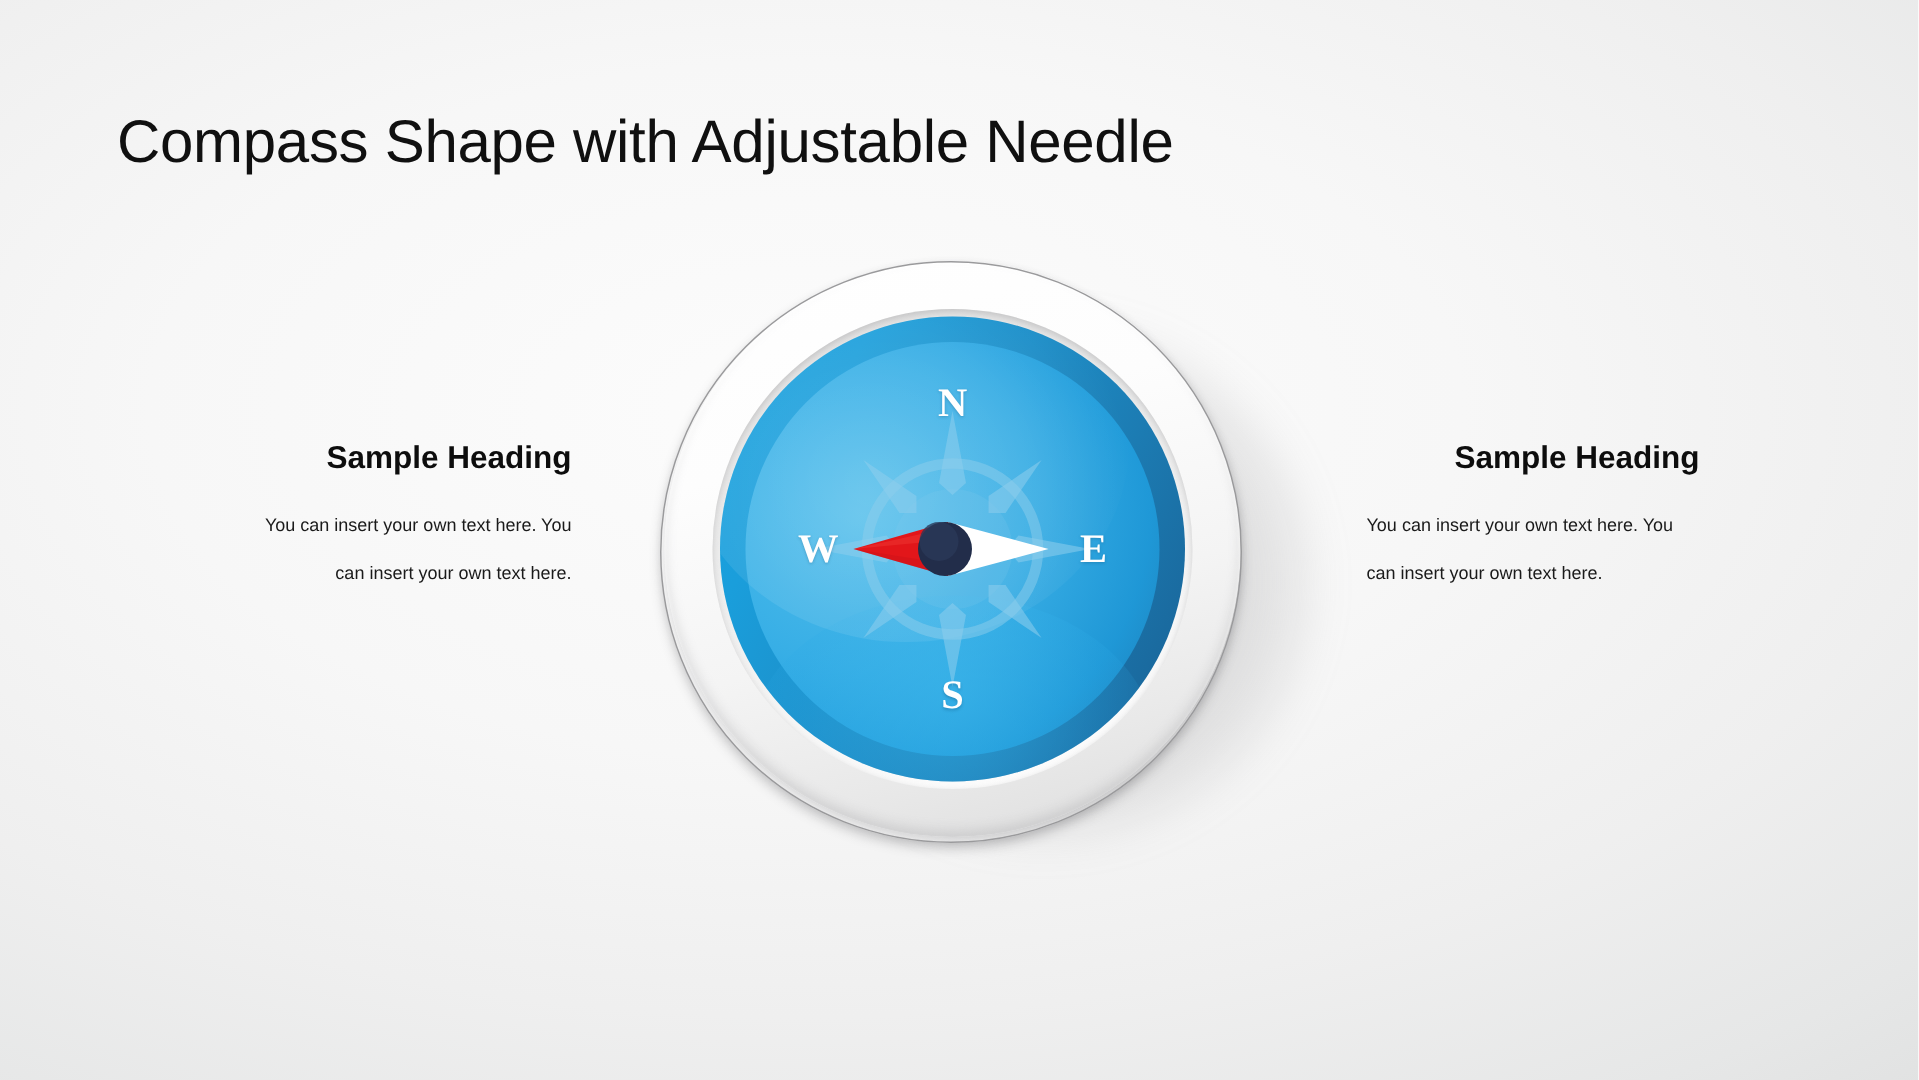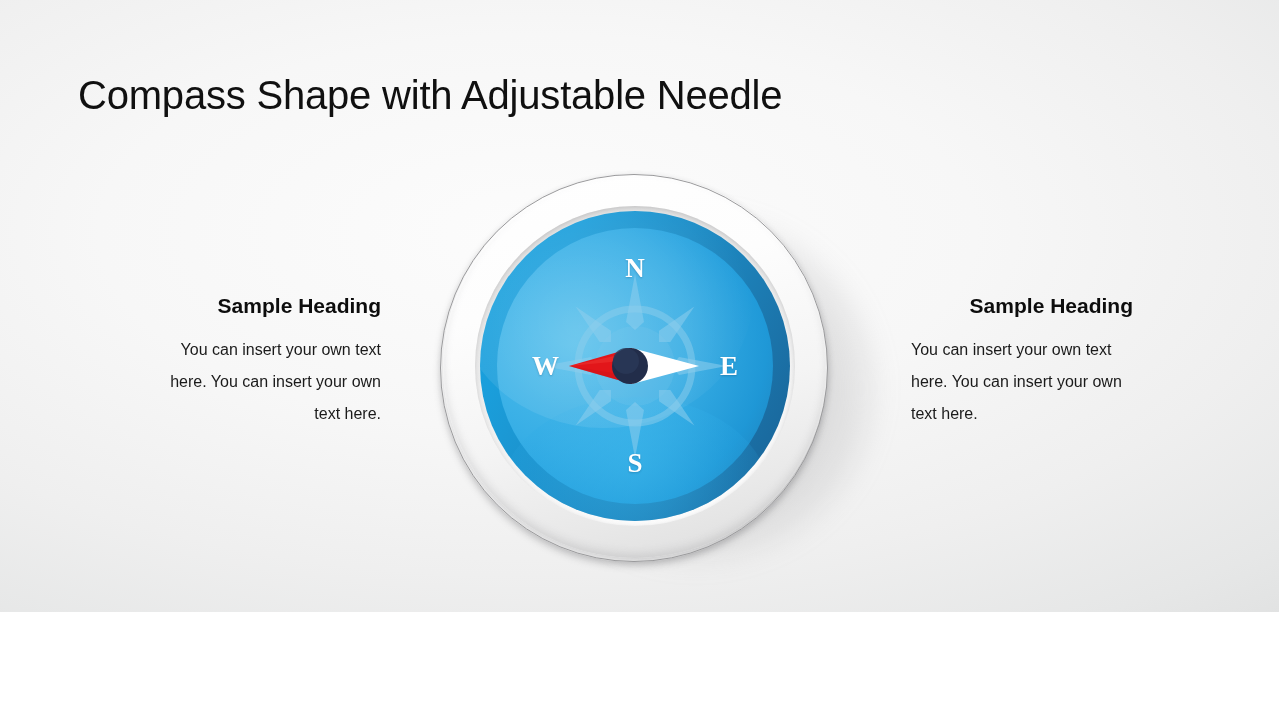--- a/index.html
+++ b/index.html
@@ -10,21 +10,21 @@
     width: 1279px;
     height: 720px;
     overflow: hidden;
     font-family: "Liberation Sans", sans-serif;
     background: #ffffff;
   }
 
   #slide {
     position: relative;
     width: 1279px;
-    height: 612px;
+    height: 720px;
     background:
       radial-gradient(ellipse 90% 85% at 42% 38%,
         #fcfcfc 0%,
         #f7f7f7 38%,
         #efefef 66%,
         #e6e7e7 88%,
         #e0e1e1 100%);
     overflow: hidden;
   }
 
@@ -58,21 +58,21 @@
   }
   .block-heading {
     font-size: 21px;
     line-height: 28px;
     font-weight: bold;
     color: #0d0d0d;
     margin: 0 0 14px 0;
     text-align: right;
   }
   .block-body {
-    font-size: 16px;
+    font-size: 12px;
     line-height: 32px;
     font-weight: 400;
     color: #1a1a1a;
     margin: 0;
   }
 
   
   #compass {
     position: absolute;
     left: 434px;

